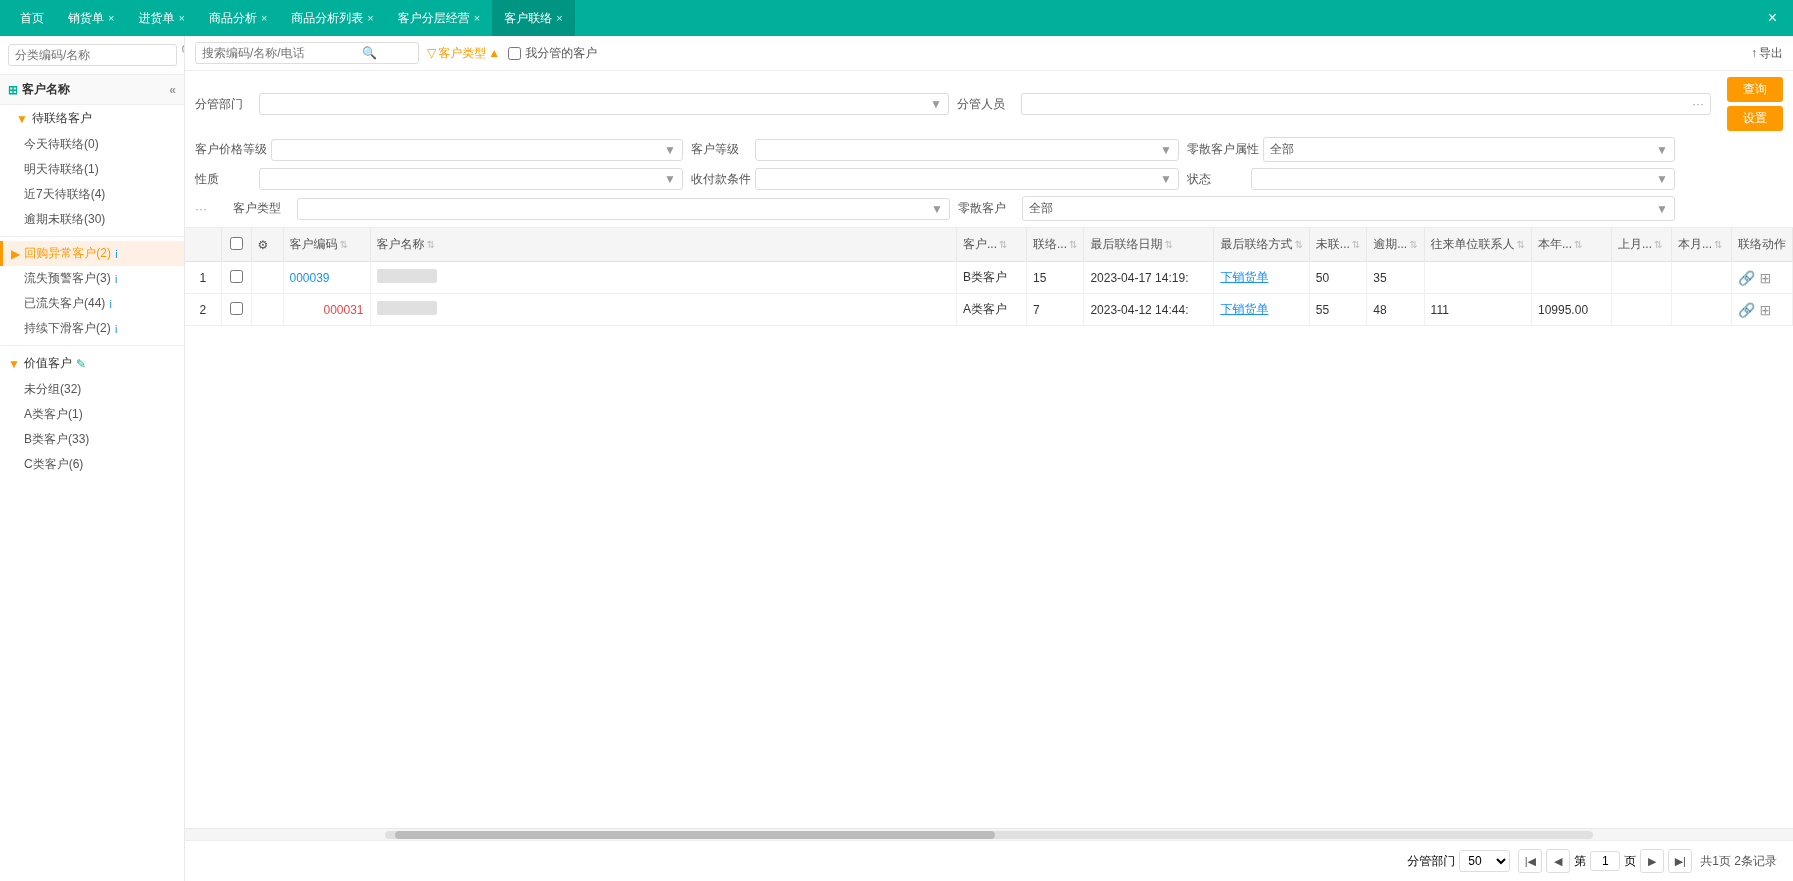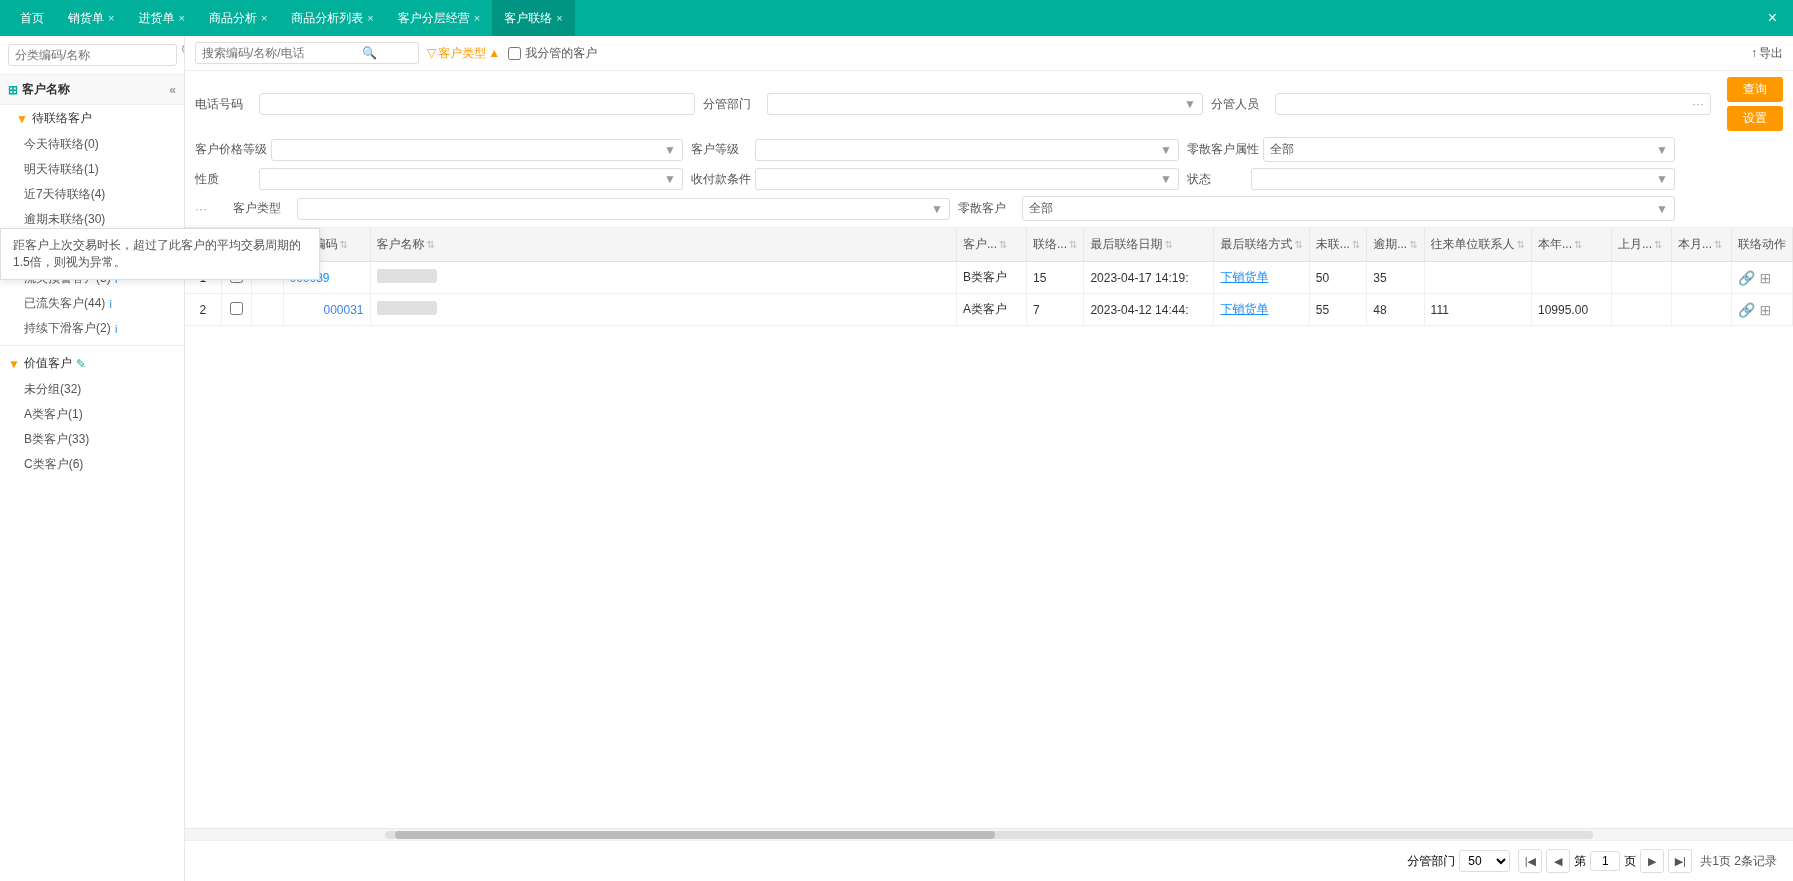--- a/index.html
+++ b/index.html
@@ -484,23 +484,20 @@
       <span>A类客户(1)</span>
     </div>
     <div class="sidebar-item">
       <span>B类客户(33)</span>
     </div>
     <div class="sidebar-item">
       <span>C类客户(6)</span>
     </div>
   </div>
 
-  <div class="tooltip-box">
-    <span>距客户上次交易时长，超过了此客户的平均交易周期的1.5倍，则视为异常。</span>
-  </div>
 
   <div class="content-area">
 
     <div class="toolbar">
       <div class="search-input-wrap">
         <input type="text" placeholder="搜索编码/名称/电话" style="">
         <span class="search-icon">🔍</span>
       </div>
       <div class="more-conditions">
         <span>▽</span>
@@ -514,24 +511,20 @@
       <div class="spacer"></div>
       <div class="export-btn">
         <span>↑</span>
         <span>导出</span>
       </div>
     </div>
 
     <div class="filter-rows">
 
       <div class="filter-row">
-        <div class="filter-cell">
-          <label>电话号码</label>
-          <input class="filter-input" type="text" style="flex: 1 1 0%;">
-        </div>
         <div class="filter-cell">
           <label>分管部门</label>
           <div class="filter-select" style="flex:1;">
             <span></span>
             <span class="arrow">▼</span>
           </div>
         </div>
         <div class="filter-cell">
           <label>分管人员</label>
           <div class="filter-select" style="flex:1;">
@@ -733,21 +726,21 @@
           <span class="action-icon">⊞</span>
         </div>
       </td>
     </tr>
             <tr>
       <td class="col-num">2</td>
       <td class="col-check">
         <input type="checkbox" style="">
       </td>
       <td></td>
-      <td class="col-code" style="color:#3b82f6;cursor:pointer;padding-left:40px;">000031</td>
+      <td class="col-code" style="color:#ef4444;cursor:pointer;padding-left:40px;">000031</td>
       <td class="col-name">
         <span class="name-blur"></span>
       </td>
       <td class="col-type">A类客户</td>
       <td class="col-contact">7</td>
       <td class="col-date">2023-04-12 14:44:</td>
       <td class="col-method" style="color:#1890ff;cursor:pointer;text-decoration:underline;">下销货单</td>
       <td class="col-unlink">55</td>
       <td class="col-overdue">48</td>
       <td class="col-partner">111</td>

